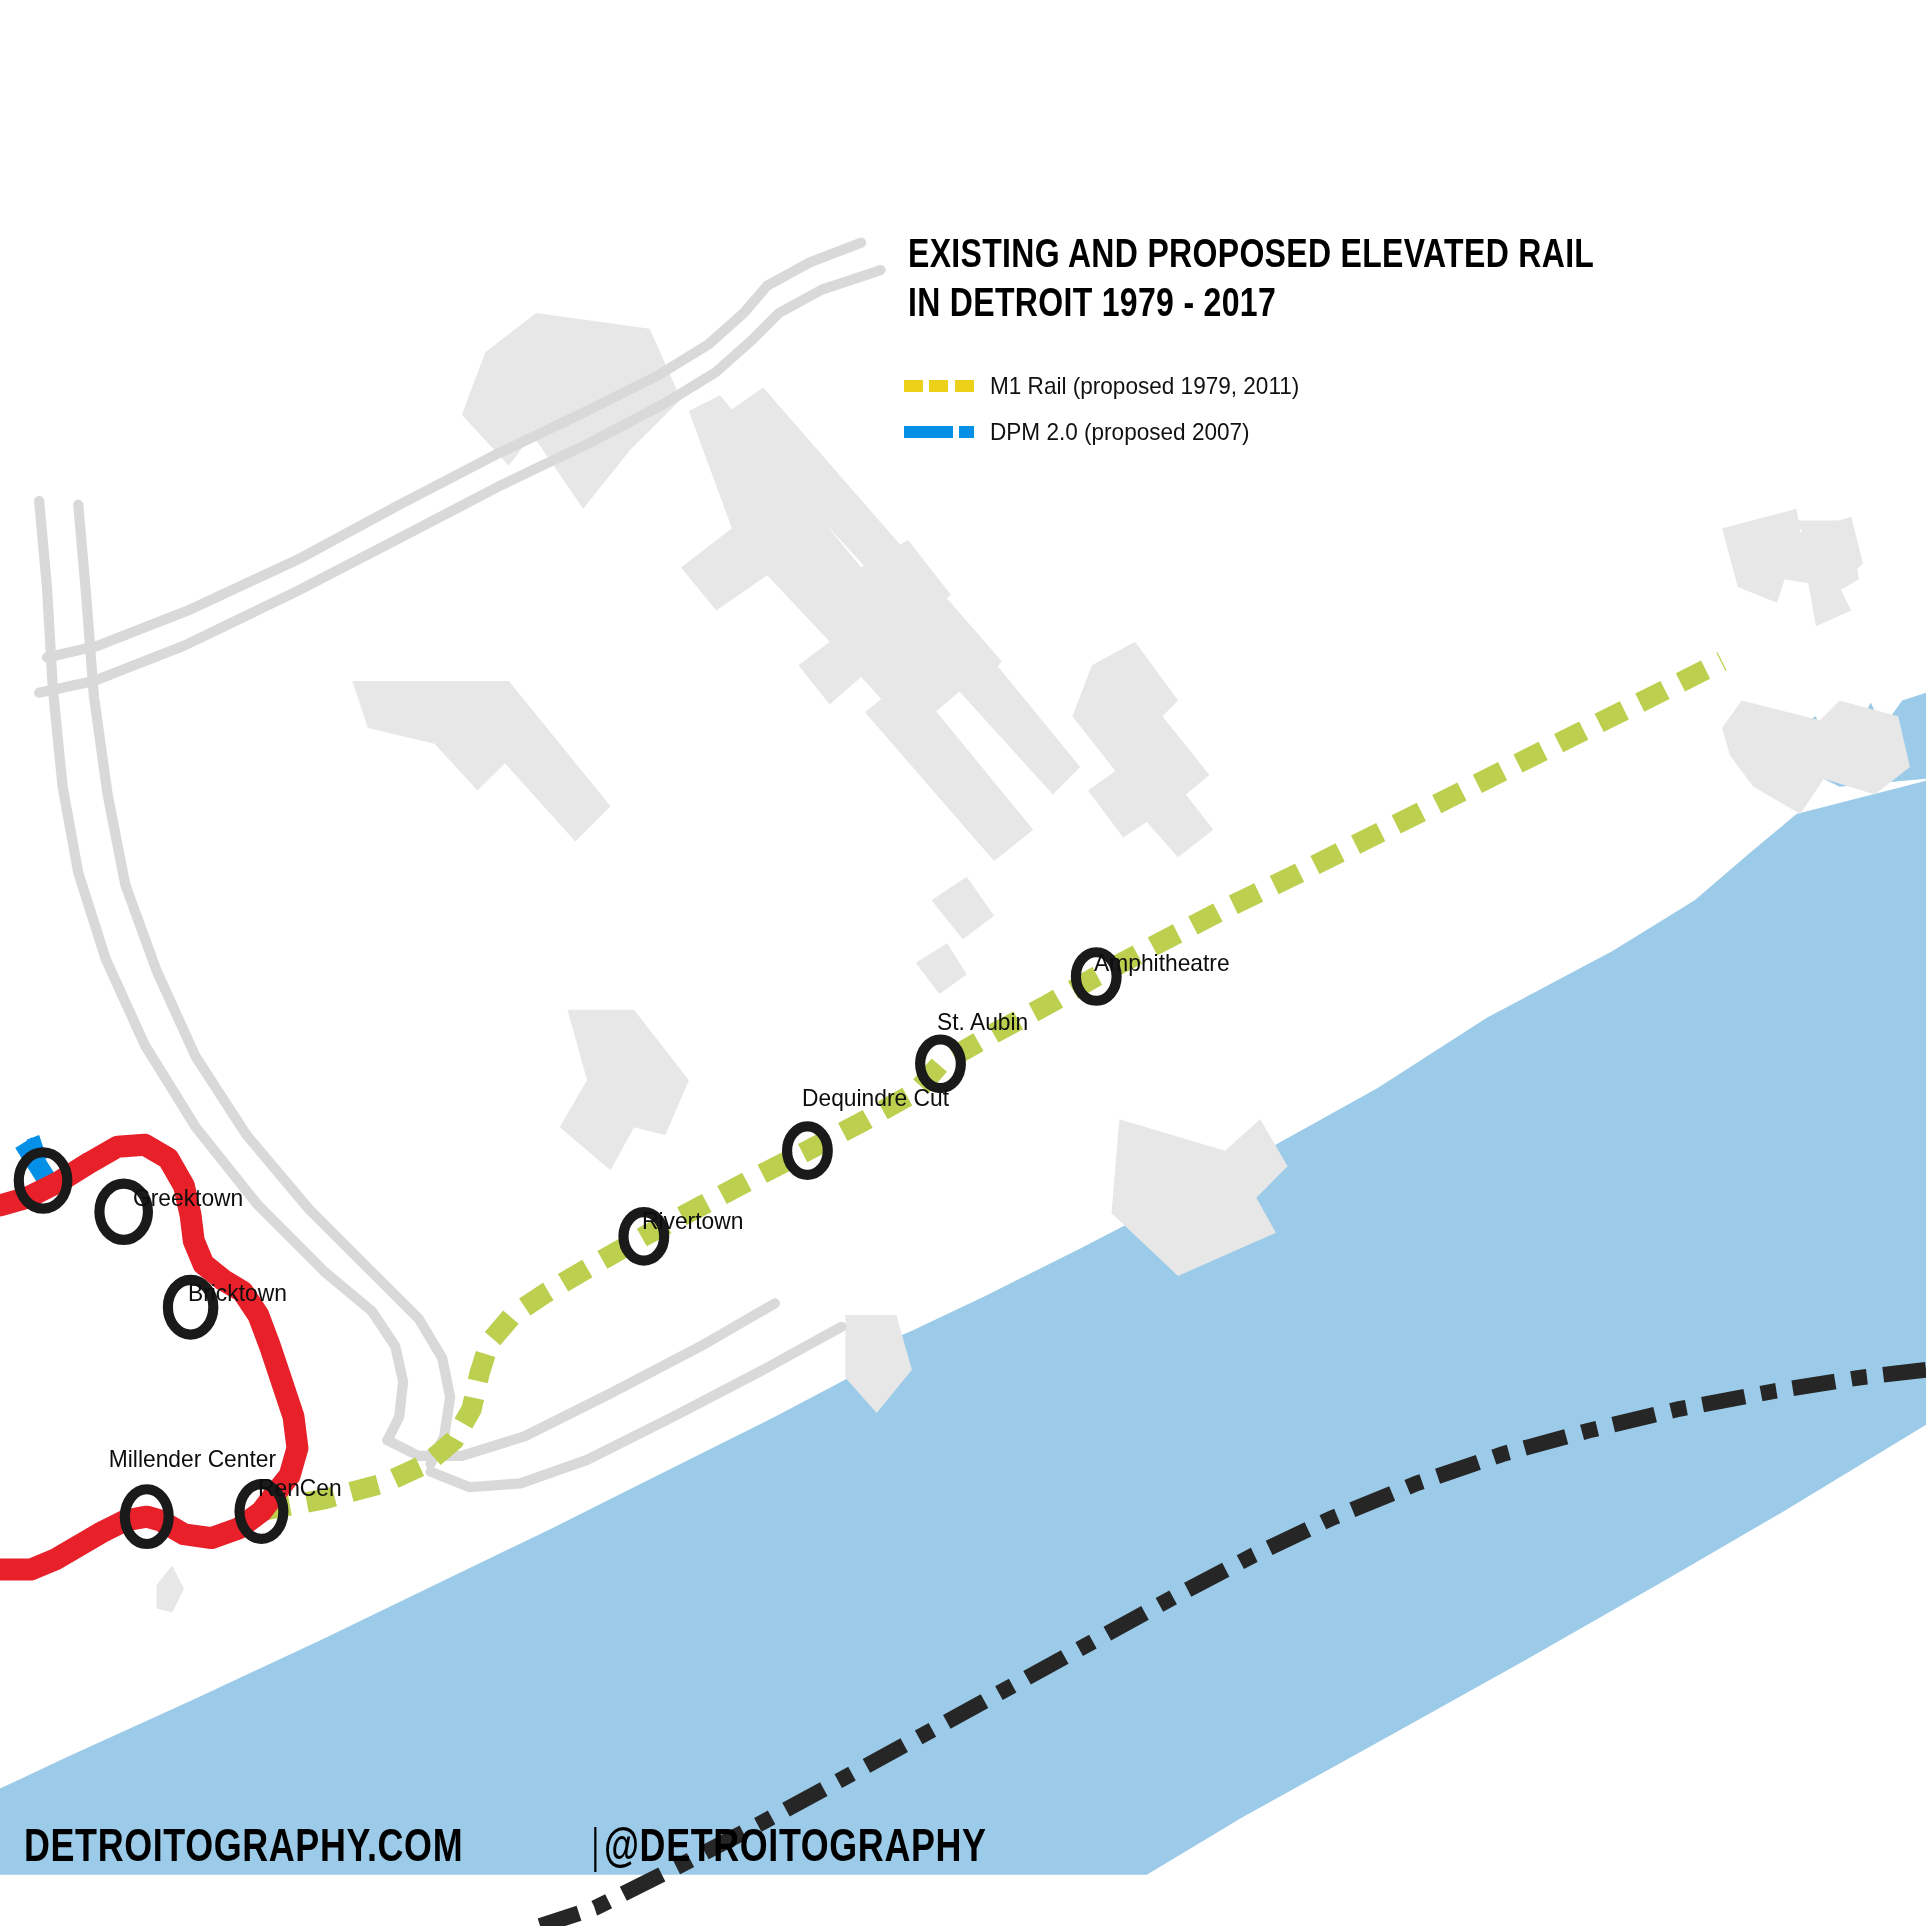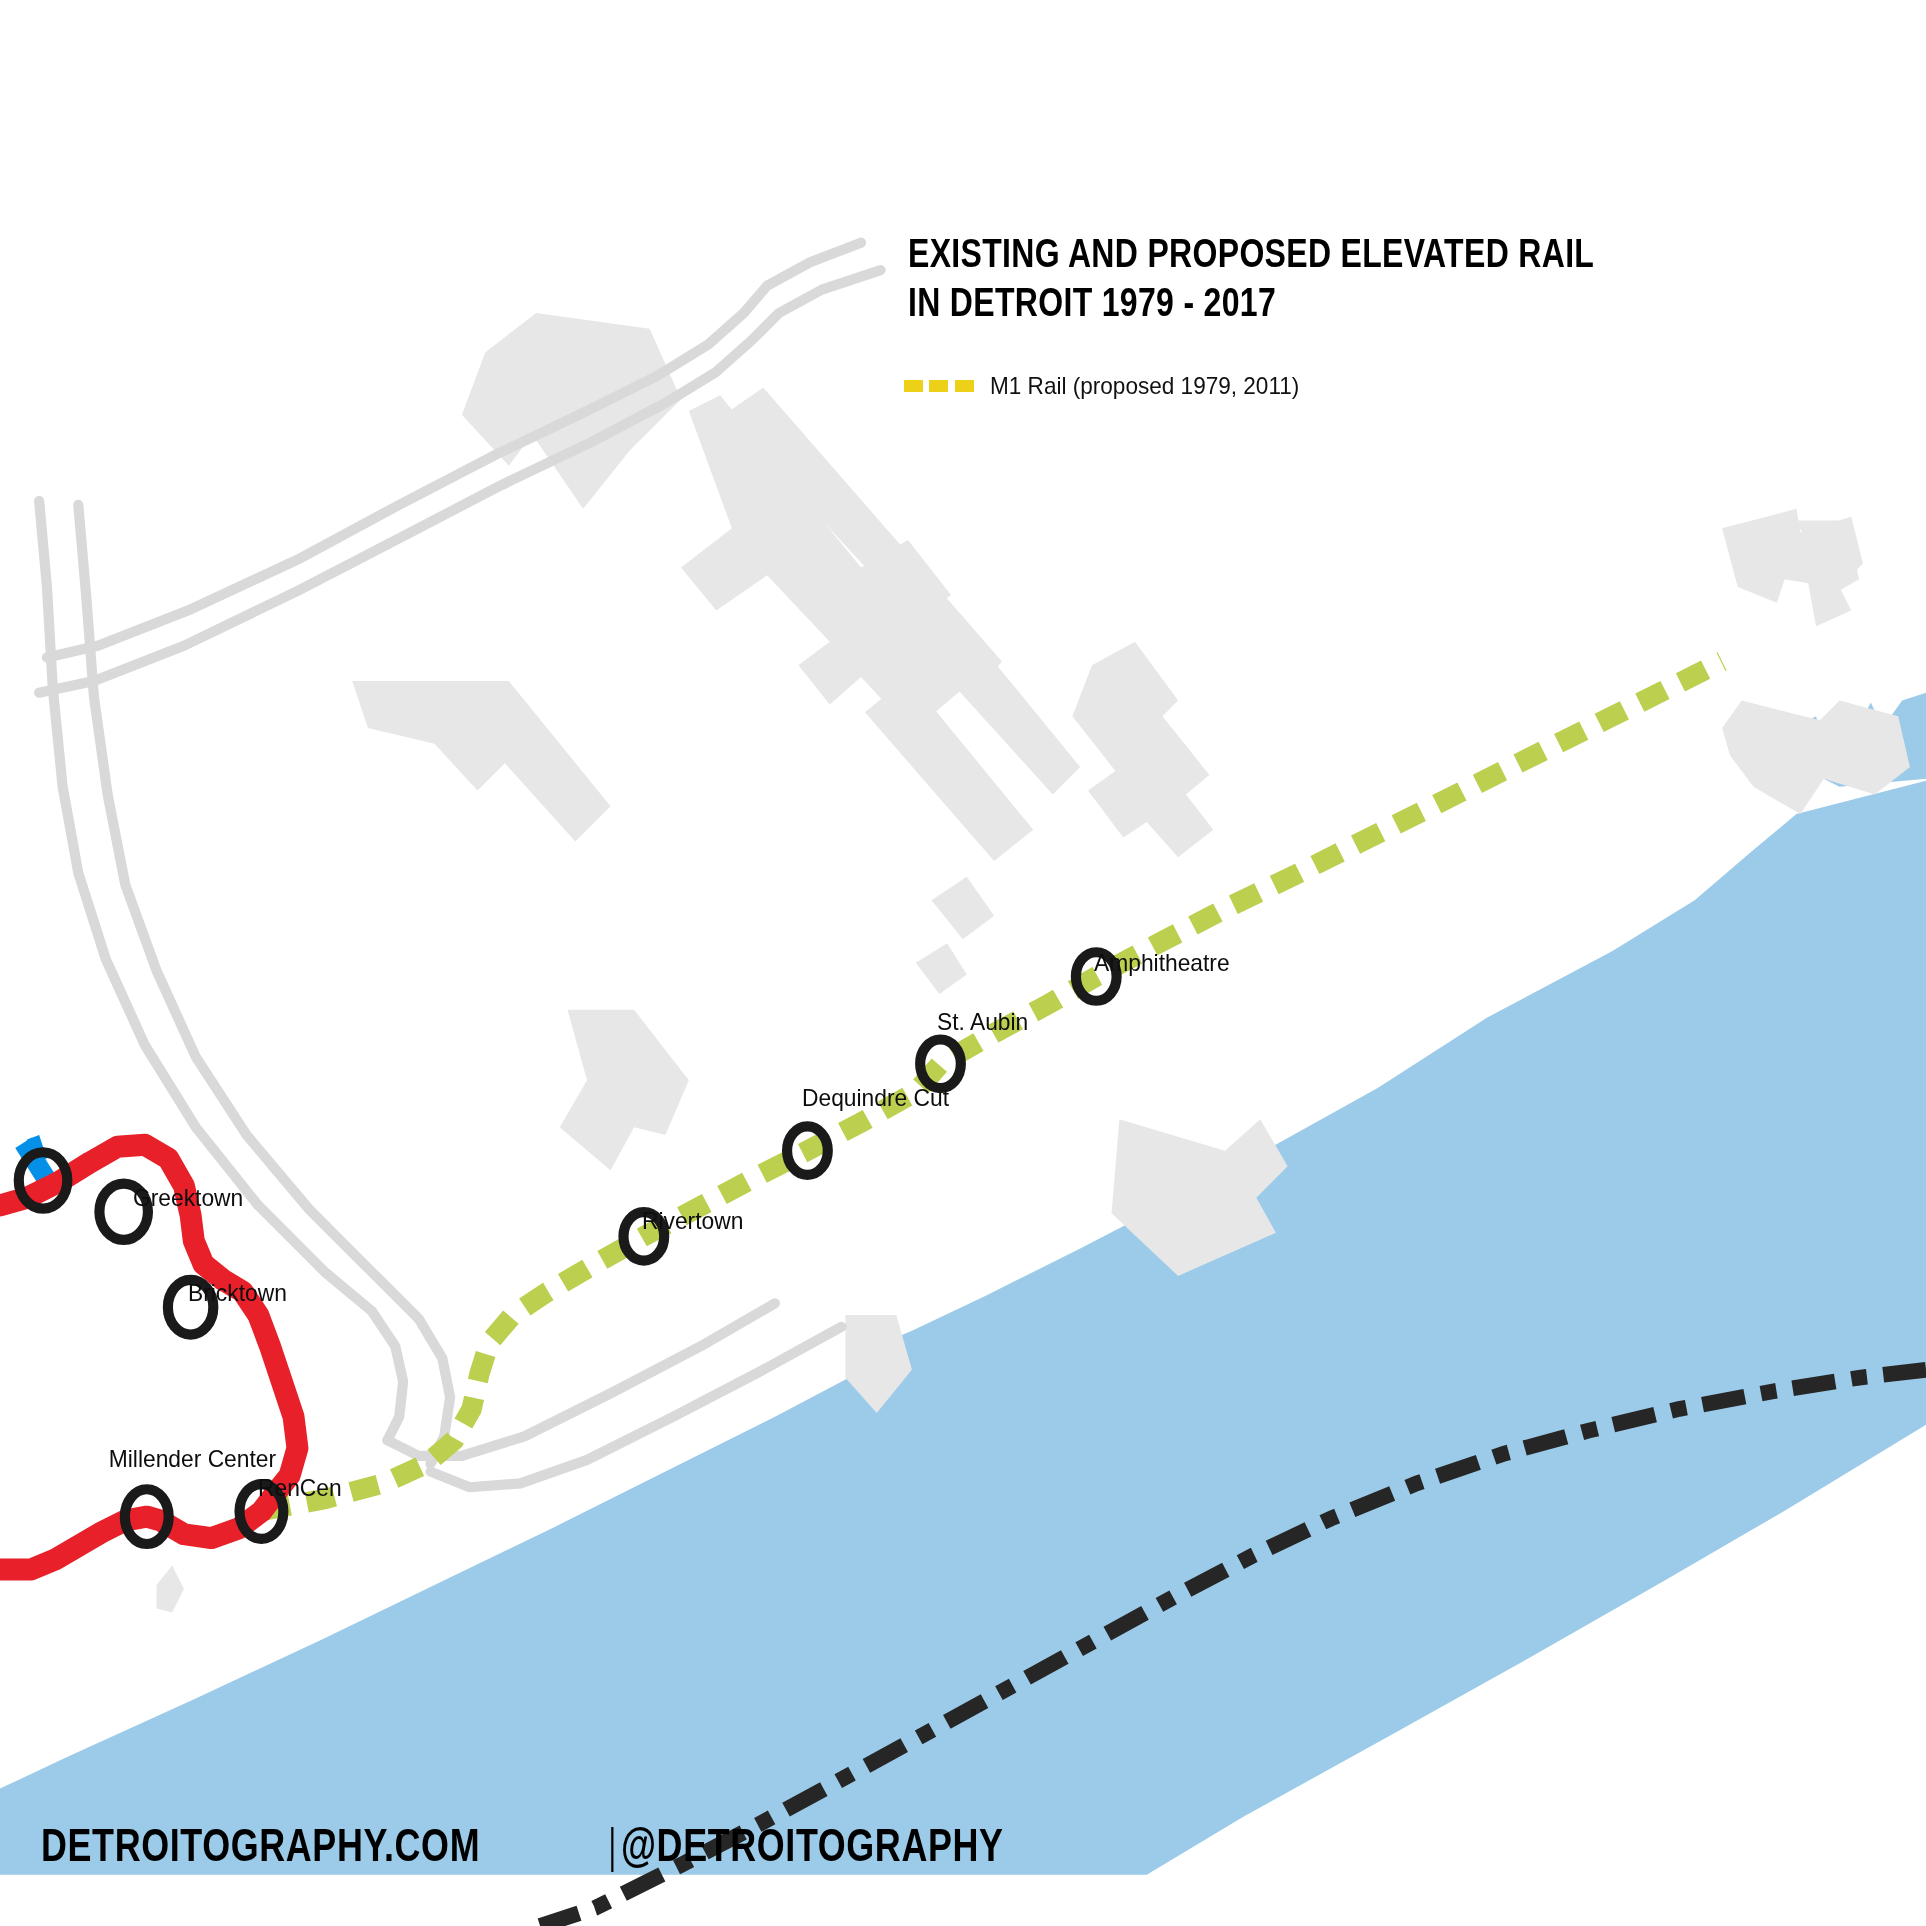--- a/index.html
+++ b/index.html
@@ -93,21 +93,21 @@
     transform: scaleX(0.95);
     transform-origin: left center;
   }
   .station-label.right-align {
     transform-origin: right center;
   }
 
   
   .footer {
     position: absolute;
-    left: 41px;
+    left: 24px;
     top: 1818px;
     display: flex;
     align-items: center;
     white-space: nowrap;
   }
   .footer-text {
     font-family: "Liberation Sans", sans-serif;
     font-weight: 700;
     font-size: 46px;
     letter-spacing: 0.8px;
@@ -237,20 +237,24 @@
 
   <div class="legend">
 
     <div class="legend-row">
       <span class="legend-swatch dash3" style="--c:#EDD018"></span>
       <span class="legend-label">M1 Rail (proposed 1979, 2011)</span>
     </div>
 
 
 
+    <div class="legend-row">
+      <span class="legend-swatch dash2" style="--c:#0590E8"></span>
+      <span class="legend-label">DPM 2.0 (proposed 2007)</span>
+    </div>
 
 
   </div>
 
   <div class="station-label" style="left:133px; top:1184px;">Greektown</div>
 
   <div class="station-label" style="left:188px; top:1279px;">Bricktown</div>
 
   <div class="station-label right-align" style="right:1676px; top:1445px;">Millender Center</div>
 

